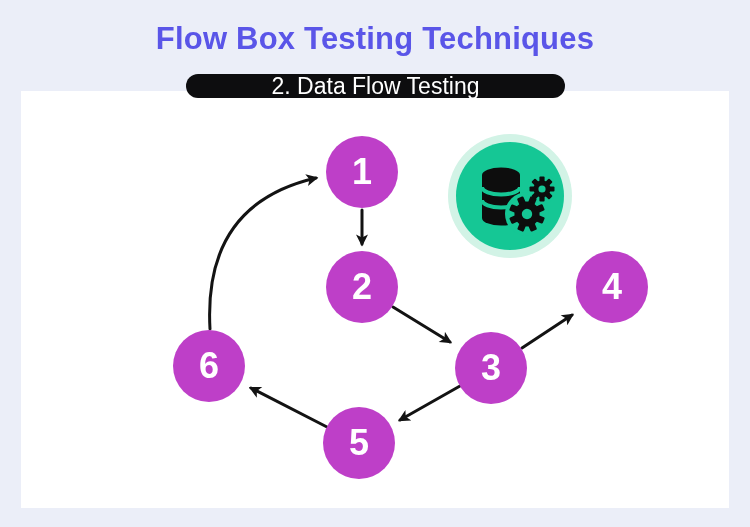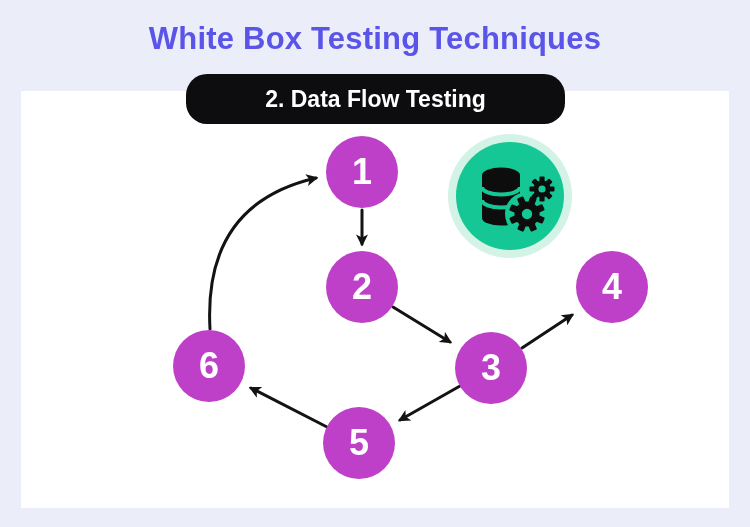--- a/index.html
+++ b/index.html
@@ -31,29 +31,29 @@
     font-size: 31px;
     font-weight: 800;
     color: #5A55E8;
     letter-spacing: 0.2px;
   }
   .pill {
     position: absolute;
     left: 186px;
     top: 74px;
     width: 379px;
-    height: 50px;
+    height: 24px;
     background: #0D0D0F;
     border-radius: 21px;
     display: flex;
     align-items: center;
     justify-content: center;
     color: #FFFFFF;
     font-size: 23px;
-    font-weight: 700;
+    font-weight: 400;
   }
   .edges-svg {
     position: absolute;
     left: 0;
     top: 0;
     width: 750px;
     height: 527px;
     pointer-events: none;
   }
   .node {
@@ -95,21 +95,21 @@
     display: flex;
     align-items: center;
     justify-content: center;
   }
 </style>
 </head>
 <body>
 
 <div class="panel"></div>
 
-<div class="title">White Box Testing Techniques</div>
+<div class="title">Flow Box Testing Techniques</div>
 
 <div class="pill">
   <span>2. Data Flow Testing</span>
 </div>
 
 <svg class="edges-svg" viewBox="0 0 750 527" xmlns="http://www.w3.org/2000/svg">
   <defs>
     <marker id="ah" viewBox="0 0 10 10" refX="8" refY="5" markerWidth="14" markerHeight="12" orient="auto-start-reverse" markerUnits="userSpaceOnUse">
       <path d="M0,0 L10,5 L0,10 L2.5,5 z" fill="#131313"></path>
     </marker>

